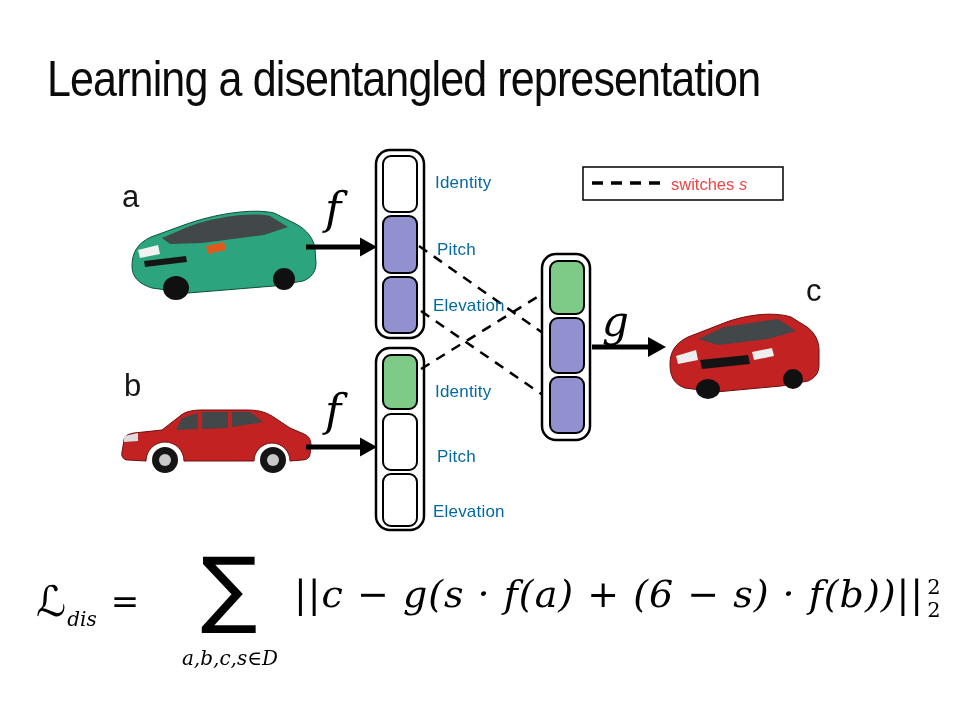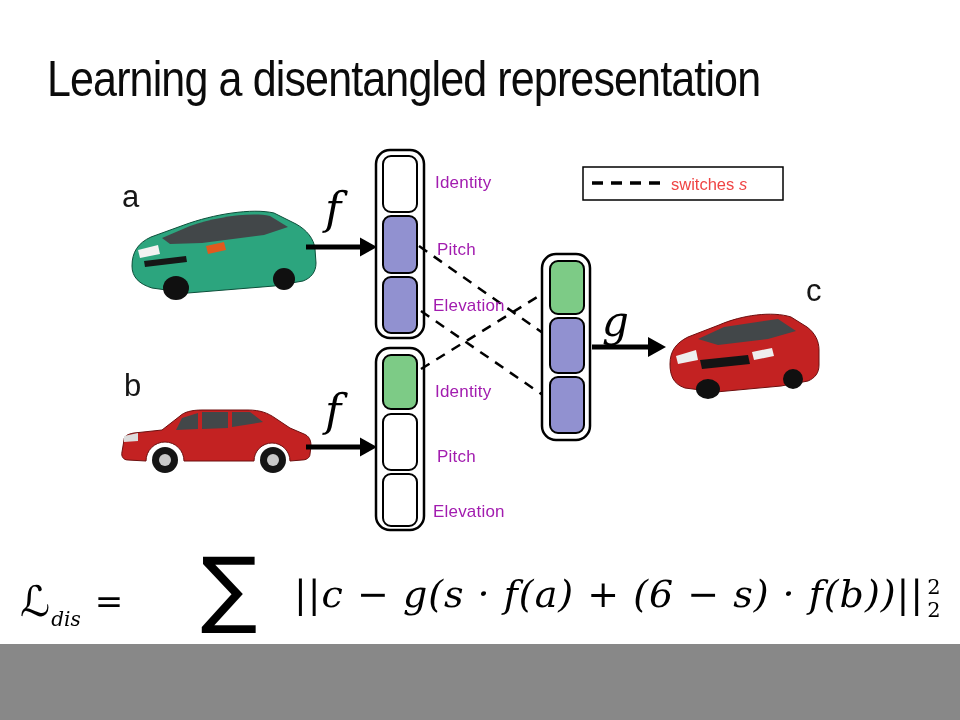--- a/index.html
+++ b/index.html
@@ -1,37 +1,37 @@
 <!DOCTYPE html>
 <html><head>
 <meta charset="utf-8">
 <style>
   html,body{margin:0;padding:0;background:#888;}
   .slide{
-    position:relative;width:960px;height:644px;background:#ffffff;
+    position:relative;width:960px;height:720px;background:#ffffff;
     overflow:hidden;font-family:"Liberation Sans","DejaVu Sans",sans-serif;
   }
   .slide-title{
     position:absolute;left:47px;top:50px;font-size:50px;font-weight:400;
     color:#0b0b0b;white-space:nowrap;letter-spacing:-1px;
     transform:scaleX(0.86);transform-origin:left top;
     font-family:"Liberation Sans",sans-serif;
   }
   .diagram-svg{position:absolute;left:0;top:0;}
-  .lbl{position:absolute;color:#a21caf;white-space:nowrap;}
+  .lbl{position:absolute;color:#0369a1;white-space:nowrap;}
   .car-lbl{font-size:31px;color:#161616;}
   .vec-lbl{font-size:17px;letter-spacing:0.2px;}
   .fn-lbl{font-family:"DejaVu Serif","DejaVu Sans",serif;font-style:italic;color:#000;}
   .fn-f{font-size:44px;}
   .fn-g{font-size:42px;}
   .legend-lbl{font-size:16.5px;color:#ef4444;}
   .legend-lbl .it{font-style:italic;font-family:"Liberation Sans",sans-serif;}
   
   .fx{position:absolute;color:#000;font-family:"DejaVu Serif","DejaVu Sans",serif;}
-  .fx-left{left:20px;top:577px;}
+  .fx-left{left:36px;top:577px;}
   .fx-L{font-size:42px;font-family:"DejaVu Sans","DejaVu Serif",sans-serif;}
   .fx-Lsub{font-size:20px;font-style:italic;vertical-align:-10px;margin-left:1px;}
   .fx-eq{font-size:34px;margin-left:14px;vertical-align:3px;}
   .fx-sum{left:186px;top:550px;width:86px;text-align:center;}
   .fx-sigma{display:block;font-size:84px;line-height:0.92;font-family:"DejaVu Sans","DejaVu Serif",sans-serif;}
   .fx-sumsub{left:150px;top:646px;width:160px;text-align:center;font-size:20px;font-style:italic;}
   .fx-expr{left:294px;top:572px;font-size:38px;font-style:italic;letter-spacing:1px;white-space:nowrap;}
   .fx-supsub{display:inline-flex;flex-direction:column;font-size:21px;line-height:1.05;
     font-style:normal;vertical-align:middle;transform:translateY(1px);margin-left:3px;letter-spacing:0;}
 </style>
@@ -139,19 +139,20 @@
   <div class="lbl vec-lbl" style="left:437px;top:447px">Pitch</div>
   <div class="lbl vec-lbl" style="left:433px;top:502px">Elevation</div>
 
   <div class="lbl legend-lbl" style="left:671px;top:175px"><span>switches</span> <span class="it">s</span></div>
 
   <div class="fx fx-left"><span class="fx-L">ℒ</span><span class="fx-Lsub">dis</span><span class="fx-eq">=</span></div>
 
   <div class="fx fx-sum">
       <span class="fx-sigma">∑</span>
     </div>
+  <div class="fx fx-sumsub">a,b,c,s∈D</div>
 
   <div class="fx fx-expr"><span>||c − g(s · f(a) + (6 − s) · f(b))||</span><span class="fx-supsub">
         <span>2</span>
         <span>2</span>
       </span></div>
 
 </div>
 
 </body></html>

